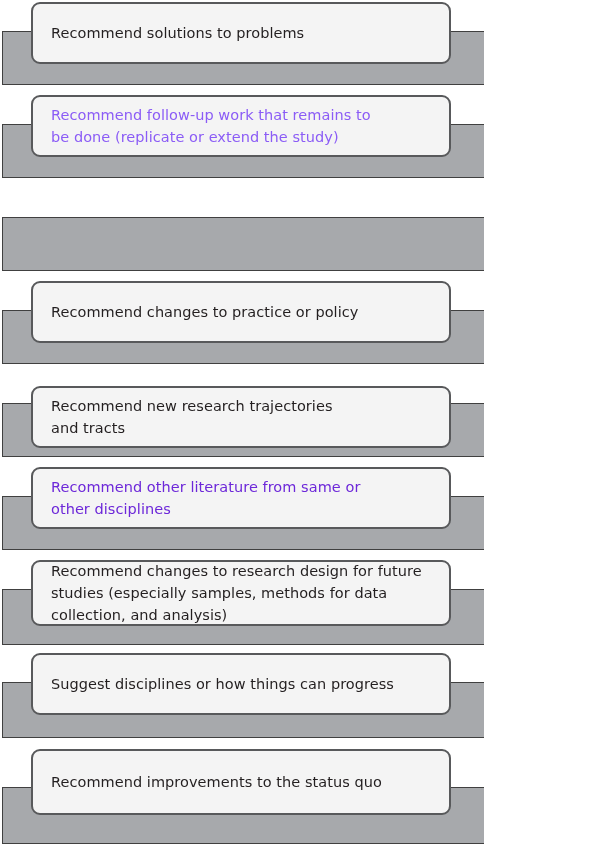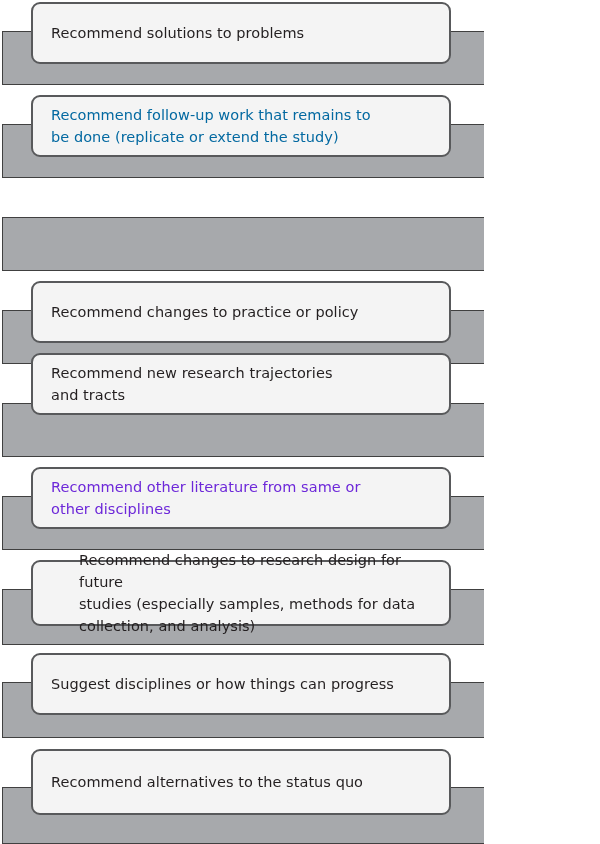--- a/index.html
+++ b/index.html
@@ -60,45 +60,45 @@
 </head>
 <body>
 
 <div id="diagram" style="background: rgb(255, 255, 255);">
     <div class="bar" style="top: 31px; height: 54px; background: rgb(167, 169, 172); border-color: rgb(64, 64, 64);"></div>
     <div class="card" style="top: 2px; height: 62px; background: rgb(244, 244, 244); border-color: rgb(88, 89, 91);">
       <span class="card-text" style="color: rgb(35, 31, 32);">Recommend solutions to problems</span>
     </div>
     <div class="bar" style="top: 124px; height: 54px; background: rgb(167, 169, 172); border-color: rgb(64, 64, 64);"></div>
     <div class="card" style="top: 95px; height: 62px; background: rgb(244, 244, 244); border-color: rgb(88, 89, 91);">
-      <span class="card-text" style="color: #0369a1;">Recommend follow-up work that remains to
+      <span class="card-text" style="color: #8b5cf6;">Recommend follow-up work that remains to
 be done (replicate or extend the study)</span>
     </div>
     <div class="bar" style="top: 217px; height: 54px; background: rgb(167, 169, 172); border-color: rgb(64, 64, 64);"></div>
     <div class="bar" style="top: 310px; height: 54px; background: rgb(167, 169, 172); border-color: rgb(64, 64, 64);"></div>
     <div class="card" style="top: 281px; height: 62px; background: rgb(244, 244, 244); border-color: rgb(88, 89, 91);">
       <span class="card-text" style="color: rgb(35, 31, 32);">Recommend changes to practice or policy</span>
     </div>
     <div class="bar" style="top: 403px; height: 54px; background: rgb(167, 169, 172); border-color: rgb(64, 64, 64);"></div>
-    <div class="card" style="top: 353px; height: 62px; background: rgb(244, 244, 244); border-color: rgb(88, 89, 91);">
+    <div class="card" style="top: 386px; height: 62px; background: rgb(244, 244, 244); border-color: rgb(88, 89, 91);">
       <span class="card-text" style="color: rgb(35, 31, 32);">Recommend new research trajectories
 and tracts</span>
     </div>
     <div class="bar" style="top: 496px; height: 54px; background: rgb(167, 169, 172); border-color: rgb(64, 64, 64);"></div>
     <div class="card" style="top: 467px; height: 62px; background: rgb(244, 244, 244); border-color: rgb(88, 89, 91);">
       <span class="card-text" style="color: #6d28d9;">Recommend other literature from same or
 other disciplines</span>
     </div>
     <div class="bar" style="top: 589px; height: 56px; background: rgb(167, 169, 172); border-color: rgb(64, 64, 64);"></div>
-    <div class="card" style="top: 560px; height: 66px; background: rgb(244, 244, 244); border-color: rgb(88, 89, 91); padding-left: 28px;">
+    <div class="card" style="top: 560px; height: 66px; background: rgb(244, 244, 244); border-color: rgb(88, 89, 91);">
       <span class="card-text" style="color: rgb(35, 31, 32);">Recommend changes to research design for future
 studies (especially samples, methods for data
 collection, and analysis)</span>
     </div>
     <div class="bar" style="top: 682px; height: 56px; background: rgb(167, 169, 172); border-color: rgb(64, 64, 64);"></div>
     <div class="card" style="top: 653px; height: 62px; background: rgb(244, 244, 244); border-color: rgb(88, 89, 91);">
       <span class="card-text" style="color: rgb(35, 31, 32);">Suggest disciplines or how things can progress</span>
     </div>
     <div class="bar" style="top: 787px; height: 57px; background: rgb(167, 169, 172); border-color: rgb(64, 64, 64);"></div>
     <div class="card" style="top: 749px; height: 66px; background: rgb(244, 244, 244); border-color: rgb(88, 89, 91);">
-      <span class="card-text" style="color: rgb(35, 31, 32);">Recommend alternatives to the status quo</span>
+      <span class="card-text" style="color: rgb(35, 31, 32);">Recommend improvements to the status quo</span>
     </div>
   </div>
 
 </body></html>

